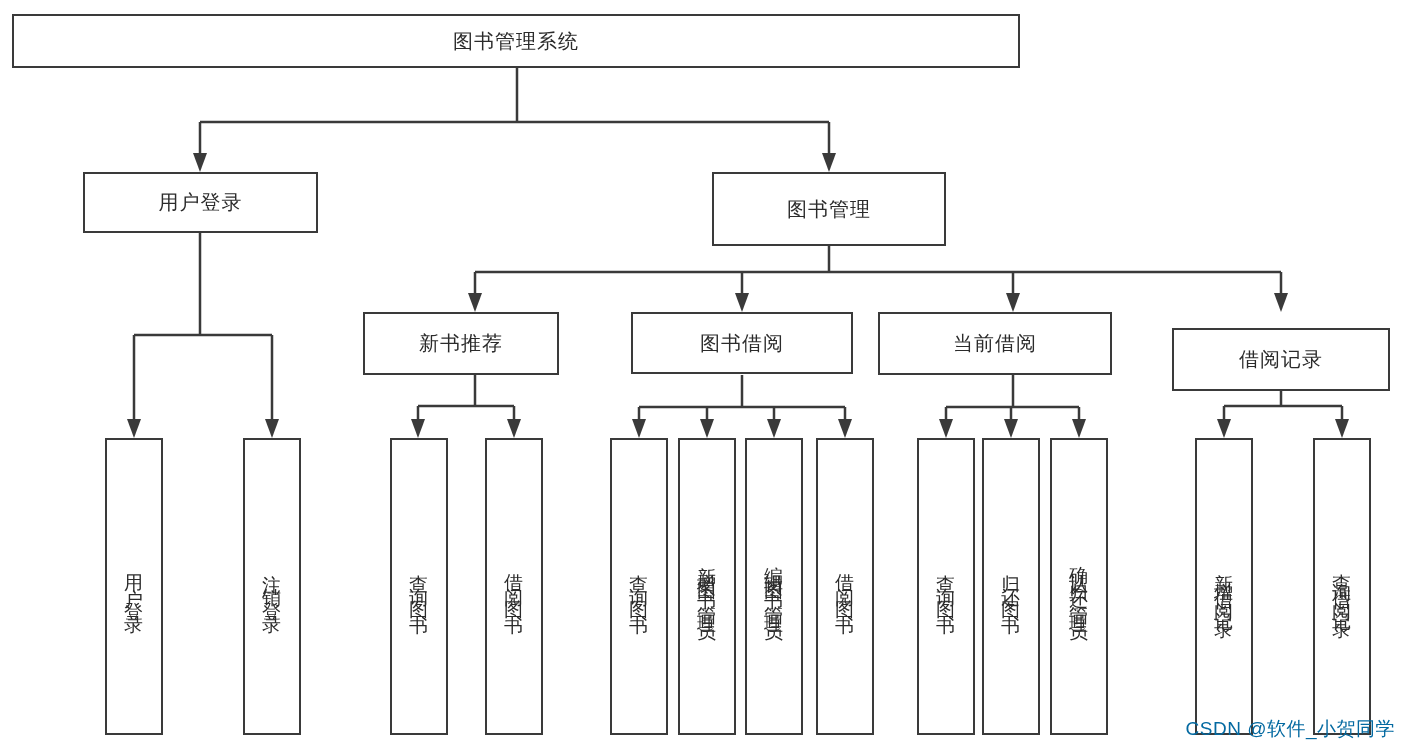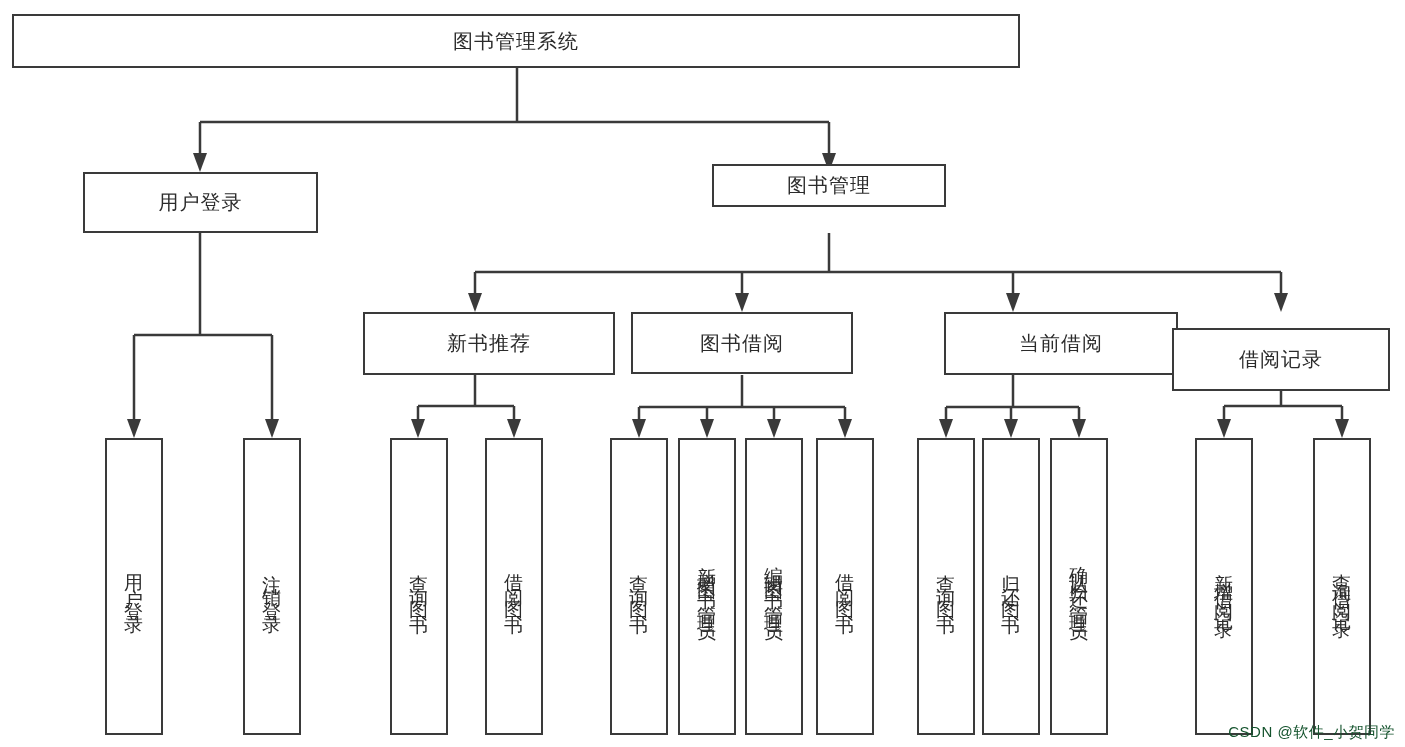--- a/index.html
+++ b/index.html
@@ -17,21 +17,21 @@
   }
   .vnode{
     writing-mode:vertical-rl;text-orientation:upright;
     font-size:19px;line-height:1;letter-spacing:0.7em;
   }
   .sp4{letter-spacing:0.72em;}
   .sp6{letter-spacing:0.50em;}
   .sp9{letter-spacing:0.42em;}
   .watermark{
     position:absolute;right:10px;bottom:5px;z-index:5;
-    color:#14532d;font-size:15px;letter-spacing:0.5px;white-space:nowrap;
+    color:#0369a1;font-size:19px;letter-spacing:0.5px;white-space:nowrap;
   }
 </style>
 </head>
 <body>
 
 <svg class="wires" width="1405" height="747" viewBox="0 0 1405 747">
   <g stroke="#3a3a3a" stroke-width="2.5" fill="none">
 
     <path d="M517,68 V122 M200,122 H829 M200,122 V154 M829,122 V154"></path>
 
@@ -66,25 +66,25 @@
     <path d="M1004,419 L1018,419 L1011,438 Z"></path>
     <path d="M1072,419 L1086,419 L1079,438 Z"></path>
     <path d="M1217,419 L1231,419 L1224,438 Z"></path>
     <path d="M1335,419 L1349,419 L1342,438 Z"></path>
   </g>
 </svg>
 
 <div class="node" style="left:12px;top:14px;width:1008px;height:54px">图书管理系统</div>
 
 <div class="node" style="left:83px;top:172px;width:235px;height:61px">用户登录</div>
-<div class="node" style="left:712px;top:164px;width:234px;height:43px">图书管理</div>
+<div class="node" style="left:712px;top:172px;width:234px;height:74px">图书管理</div>
 
-<div class="node" style="left:363px;top:312px;width:252px;height:63px">新书推荐</div>
+<div class="node" style="left:363px;top:312px;width:196px;height:63px">新书推荐</div>
 <div class="node" style="left:631px;top:312px;width:222px;height:62px">图书借阅</div>
-<div class="node" style="left:944px;top:312px;width:234px;height:63px">当前借阅</div>
+<div class="node" style="left:878px;top:312px;width:234px;height:63px">当前借阅</div>
 <div class="node" style="left:1172px;top:328px;width:218px;height:63px">借阅记录</div>
 
 <div class="node vnode sp4" style="left:105px;top:438px;width:58px;height:297px">用户登录</div>
 <div class="node vnode sp4" style="left:243px;top:438px;width:58px;height:297px">注销登录</div>
 
 <div class="node vnode sp4" style="left:390px;top:438px;width:58px;height:297px">查询图书</div>
 <div class="node vnode sp4" style="left:485px;top:438px;width:58px;height:297px">借阅图书</div>
 
 <div class="node vnode sp4" style="left:610px;top:438px;width:58px;height:297px">查询图书</div>
 <div class="node vnode sp9" style="left:678px;top:438px;width:58px;height:297px">新增图书（管理员）</div>

